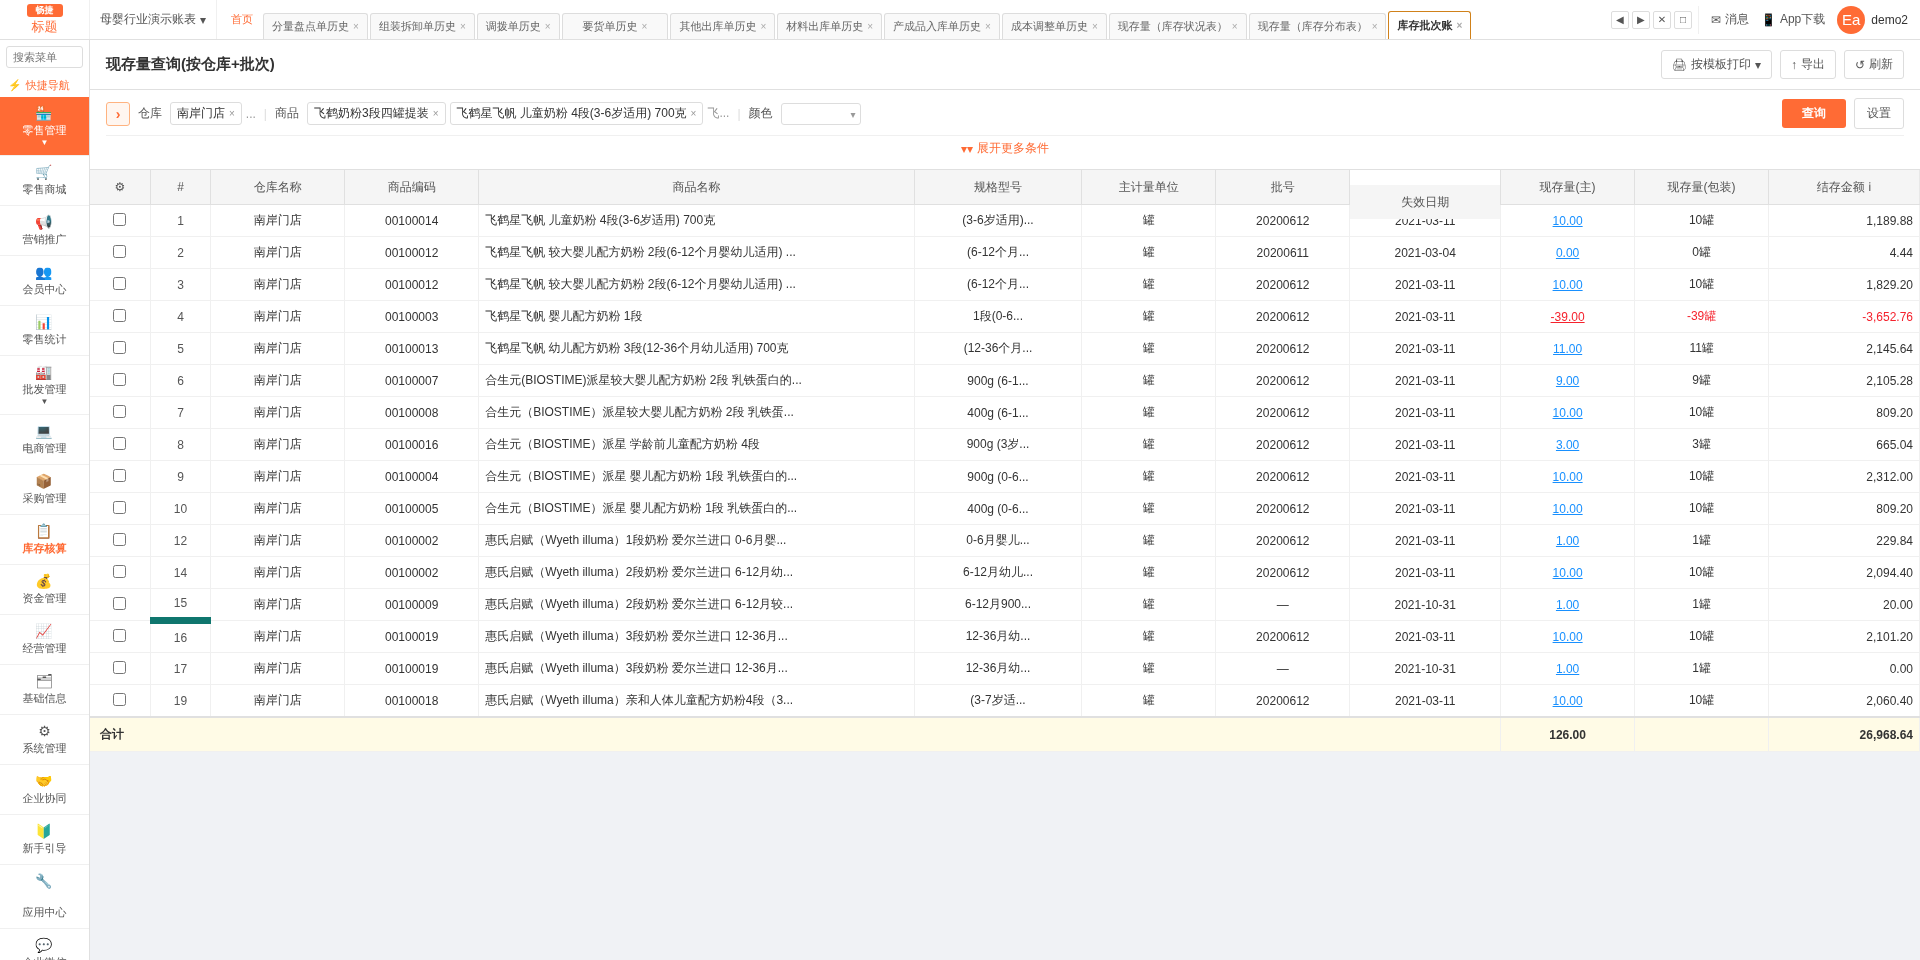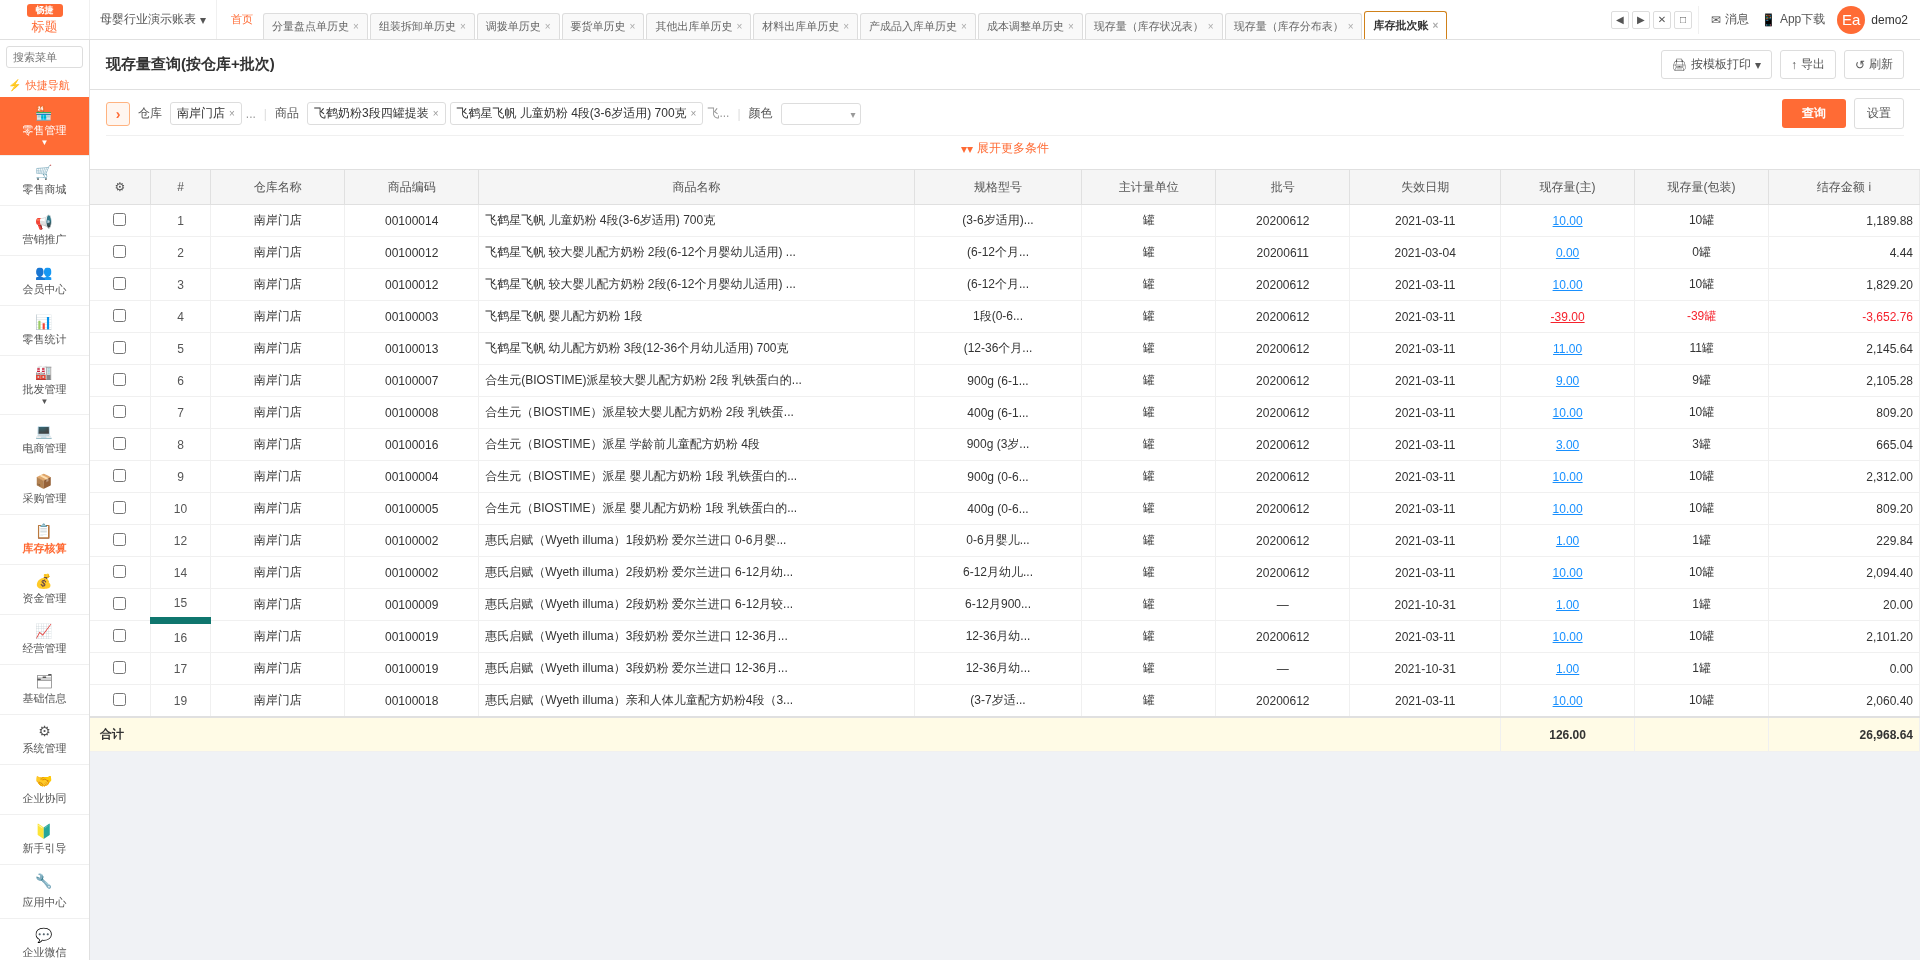--- a/index.html
+++ b/index.html
@@ -41,21 +41,21 @@
           <span style="margin-left:4px; color:#aaa; font-size:10px;">×</span>
       </div>
       <div style="display:inline-flex; align-items:center; padding:0 8px; font-size:11px; border:1px solid #ddd; border-bottom:none; border-radius:3px 3px 0 0; background:#f9f9f9; cursor:pointer; color:#666; height:26px; margin-top:auto;">
         <span>组装拆卸单历史</span>
           <span style="margin-left:4px; color:#aaa; font-size:10px;">×</span>
       </div>
       <div style="display:inline-flex; align-items:center; padding:0 8px; font-size:11px; border:1px solid #ddd; border-bottom:none; border-radius:3px 3px 0 0; background:#f9f9f9; cursor:pointer; color:#666; height:26px; margin-top:auto;">
         <span>调拨单历史</span>
           <span style="margin-left:4px; color:#aaa; font-size:10px;">×</span>
       </div>
-      <div style="display:inline-flex; align-items:center; padding:0 8px; font-size:11px; border:1px solid #ddd; border-bottom:none; border-radius:3px 3px 0 0; background:#f9f9f9; cursor:pointer; color:#666; height:26px; margin-top:auto;">
+      <div style="display:inline-flex; align-items:center; padding:0 20px; font-size:11px; border:1px solid #ddd; border-bottom:none; border-radius:3px 3px 0 0; background:#f9f9f9; cursor:pointer; color:#666; height:26px; margin-top:auto;">
         <span>要货单历史</span>
           <span style="margin-left:4px; color:#aaa; font-size:10px;">×</span>
       </div>
       <div style="display:inline-flex; align-items:center; padding:0 8px; font-size:11px; border:1px solid #ddd; border-bottom:none; border-radius:3px 3px 0 0; background:#f9f9f9; cursor:pointer; color:#666; height:26px; margin-top:auto;">
         <span>其他出库单历史</span>
           <span style="margin-left:4px; color:#aaa; font-size:10px;">×</span>
       </div>
       <div style="display:inline-flex; align-items:center; padding:0 8px; font-size:11px; border:1px solid #ddd; border-bottom:none; border-radius:3px 3px 0 0; background:#f9f9f9; cursor:pointer; color:#666; height:26px; margin-top:auto;">
         <span>材料出库单历史</span>
           <span style="margin-left:4px; color:#aaa; font-size:10px;">×</span>
@@ -177,21 +177,21 @@
     <div style="display:flex; flex-direction:column; align-items:center; padding:8px 4px; cursor:pointer; color:#555; font-size:11px; border-bottom:1px solid #f0f0f0;">
       <span style="font-size:14px;">🤝</span>
       <span style="margin-top:2px;">企业协同</span>
     </div>
     <div style="display:flex; flex-direction:column; align-items:center; padding:8px 4px; cursor:pointer; color:#555; font-size:11px; border-bottom:1px solid #f0f0f0;">
       <span style="font-size:14px;">🔰</span>
       <span style="margin-top:2px;">新手引导</span>
     </div>
     <div style="display:flex; flex-direction:column; align-items:center; padding:8px 4px; cursor:pointer; color:#555; font-size:11px; border-bottom:1px solid #f0f0f0;">
       <span style="font-size:14px;">🔧</span>
-      <span style="margin-top:6px;">应用中心</span>
+      <span style="margin-top:16px;">应用中心</span>
     </div>
     <div style="display:flex; flex-direction:column; align-items:center; padding:8px 4px; cursor:pointer; color:#555; font-size:11px; border-bottom:1px solid #f0f0f0;">
       <span style="font-size:14px;">💬</span>
       <span style="margin-top:2px;">企业微信</span>
     </div>
 
   </div>
 
   <div style="flex:1; display:flex; flex-direction:column; overflow:hidden;">
 
@@ -288,21 +288,21 @@
             <th style="background:#f5f5f5; padding:8px 4px; text-align:center; border-bottom:1px solid #e0e0e0; border-right:1px solid #e0e0e0; color:#555; font-weight:normal; white-space:nowrap; position:sticky; top:0; z-index:10;">
               <span>⚙</span>
             </th>
             <th style="background:#f5f5f5; padding:8px 4px; text-align:center; border-bottom:1px solid #e0e0e0; border-right:1px solid #e0e0e0; color:#555; font-weight:normal; position:sticky; top:0; z-index:10;">#</th>
             <th style="background:#f5f5f5; padding:8px 6px; text-align:center; border-bottom:1px solid #e0e0e0; border-right:1px solid #e0e0e0; color:#555; font-weight:normal; position:sticky; top:0; z-index:10;">仓库名称</th>
             <th style="background:#f5f5f5; padding:8px 6px; text-align:center; border-bottom:1px solid #e0e0e0; border-right:1px solid #e0e0e0; color:#555; font-weight:normal; position:sticky; top:0; z-index:10;">商品编码</th>
             <th style="background:#f5f5f5; padding:8px 6px; text-align:center; border-bottom:1px solid #e0e0e0; border-right:1px solid #e0e0e0; color:#555; font-weight:normal; position:sticky; top:0; z-index:10;">商品名称</th>
             <th style="background:#f5f5f5; padding:8px 6px; text-align:center; border-bottom:1px solid #e0e0e0; border-right:1px solid #e0e0e0; color:#555; font-weight:normal; position:sticky; top:0; z-index:10;">规格型号</th>
             <th style="background:#f5f5f5; padding:8px 6px; text-align:center; border-bottom:1px solid #e0e0e0; border-right:1px solid #e0e0e0; color:#555; font-weight:normal; position:sticky; top:0; z-index:10;">主计量单位</th>
             <th style="background:#f5f5f5; padding:8px 6px; text-align:center; border-bottom:1px solid #e0e0e0; border-right:1px solid #e0e0e0; color:#555; font-weight:normal; position:sticky; top:0; z-index:10;">批号</th>
-            <th style="background:#f5f5f5; padding:8px 6px; text-align:center; border-bottom:1px solid #e0e0e0; border-right:1px solid #e0e0e0; color:#555; font-weight:normal; position:sticky; top:0; z-index:10;">失效日期</th>
+            <th style="background:#f5f5f5; padding:8px 6px; text-align:center; border-bottom:1px solid #e0e0e0; border-right:1px solid #e0e0e0; color:#555; font-weight:normal; position:sticky; top:15px; z-index:10;">失效日期</th>
             <th style="background:#f5f5f5; padding:8px 6px; text-align:center; border-bottom:1px solid #e0e0e0; border-right:1px solid #e0e0e0; color:#555; font-weight:normal; position:sticky; top:0; z-index:10;">现存量(主)</th>
             <th style="background:#f5f5f5; padding:8px 6px; text-align:center; border-bottom:1px solid #e0e0e0; border-right:1px solid #e0e0e0; color:#555; font-weight:normal; position:sticky; top:0; z-index:10;">现存量(包装)</th>
             <th style="background:#f5f5f5; padding:8px 6px; text-align:center; border-bottom:1px solid #e0e0e0; color:#555; font-weight:normal; position:sticky; top:0; z-index:10;">结存金额 ℹ</th>
           </tr>
         </thead>
         <tbody id="table-body">
         <tr style="background: rgb(255, 255, 255);">
     <td style="padding:7px 4px; text-align:center; border-bottom:1px solid #f0f0f0; border-right:1px solid #f0f0f0;"><input type="checkbox" style="cursor: pointer;"></td>
     <td style="padding:7px 4px; text-align:center; border-bottom:1px solid #f0f0f0; border-right:1px solid #f0f0f0; color:#555;">1</td>
     <td style="padding:7px 6px; text-align:center; border-bottom:1px solid #f0f0f0; border-right:1px solid #f0f0f0;">南岸门店</td>

